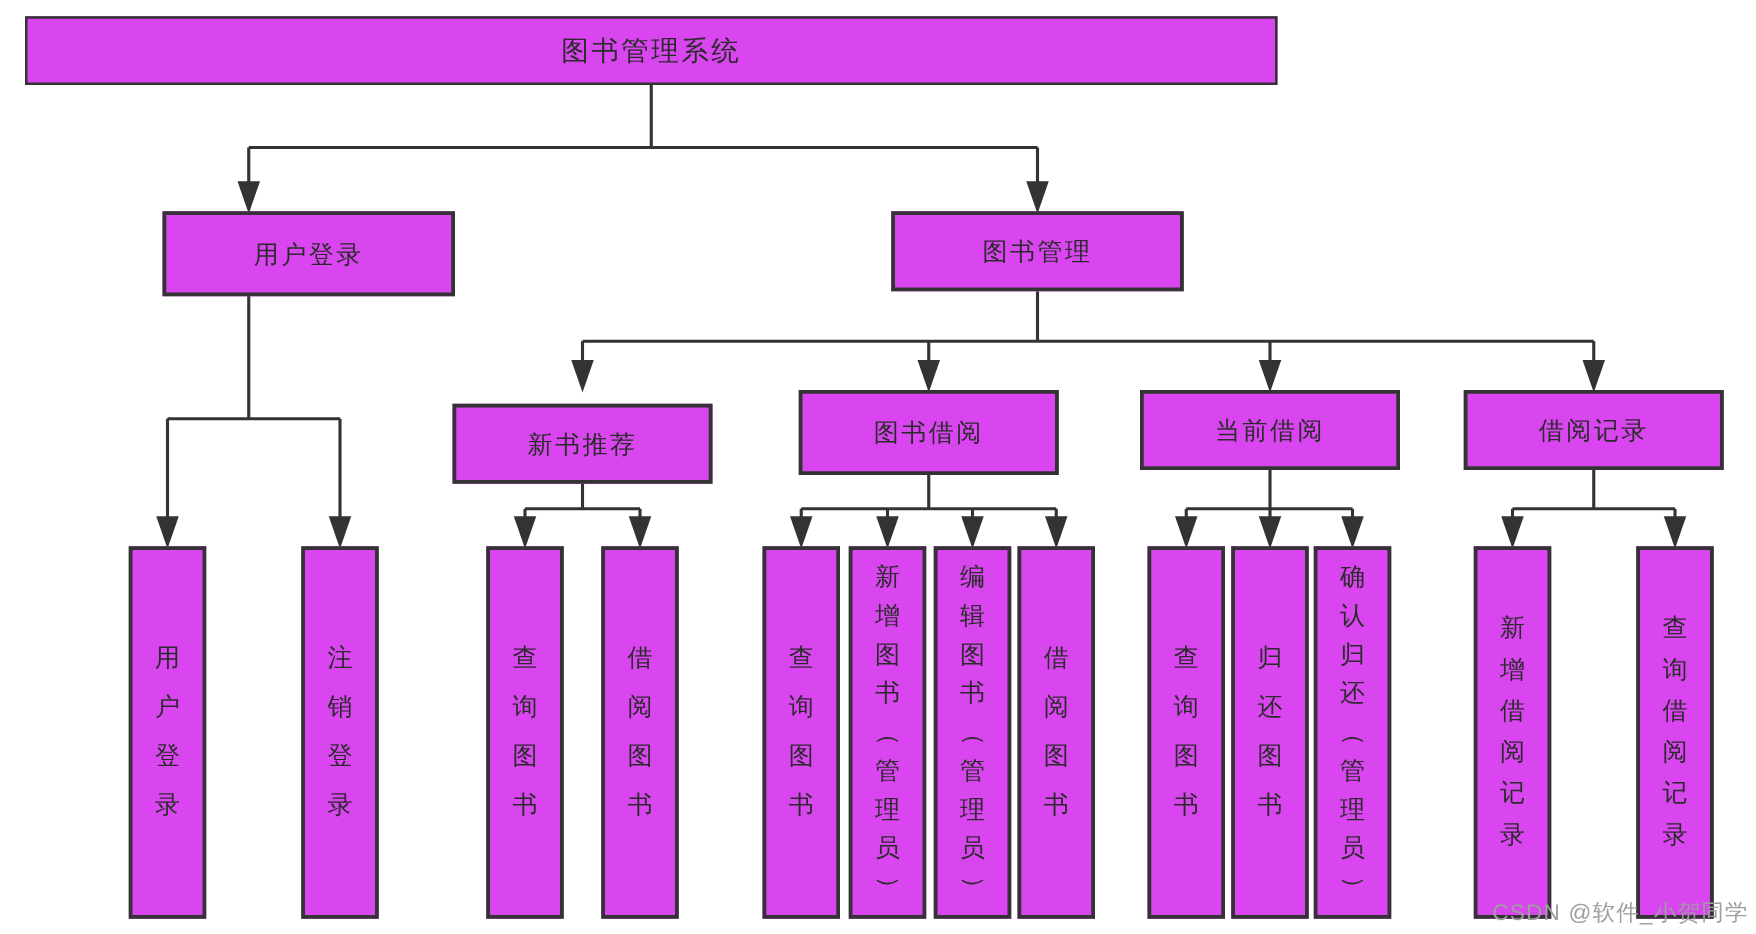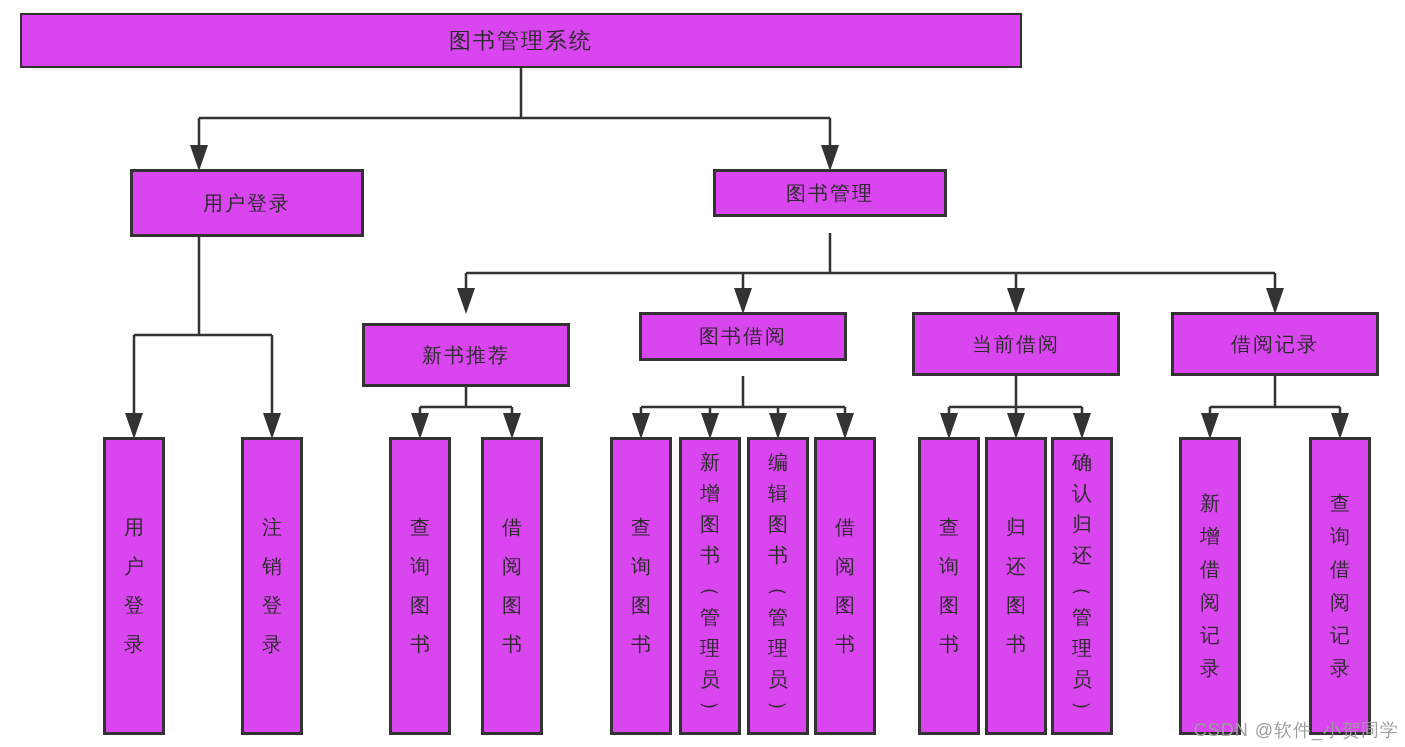--- a/index.html
+++ b/index.html
@@ -95,24 +95,24 @@
     <polygon points="1073,413 1091,413 1082,439" fill="#333333"></polygon>
 
     <path d="M1275 376 V407 M1210 407 H1340 M1210 407 V418 M1340 407 V418" fill="none" stroke="#333333" stroke-width="2.5"></path>
     <polygon points="1201,413 1219,413 1210,439" fill="#333333"></polygon>
     <polygon points="1331,413 1349,413 1340,439" fill="#333333"></polygon>
   </svg>
 
   <div class="node root" style="left:20px; top:13px; width:1002px; height:55px;">图书管理系统</div>
 
   <div class="node branch" style="left:82px; top:169px; width:234px; height:68px;margin-left:48px;">用户登录</div>
-  <div class="node branch" style="left:713px; top:169px; width:234px; height:48px;">图书管理</div>
+  <div class="node branch" style="left:713px; top:169px; width:234px; height:64px;">图书管理</div>
 
   <div class="node branch" style="left:362px; top:323px; width:208px; height:64px;">新书推荐</div>
-  <div class="node branch" style="left:639px; top:312px; width:208px; height:49px;">图书借阅</div>
+  <div class="node branch" style="left:639px; top:312px; width:208px; height:68px;">图书借阅</div>
   <div class="node branch" style="left:1171px; top:312px; width:208px; height:64px;">借阅记录</div>
   <div class="node branch" style="left:912px; top:312px; width:208px; height:64px;">当前借阅</div>
 
   <div class="node leaf" style="left:103px; top:437px; width:62px; height:298px;">
     <div class="vtext" style="gap: 8px;">
         <span>用</span>
         <span>户</span>
         <span>登</span>
         <span>录</span>
       </div>

